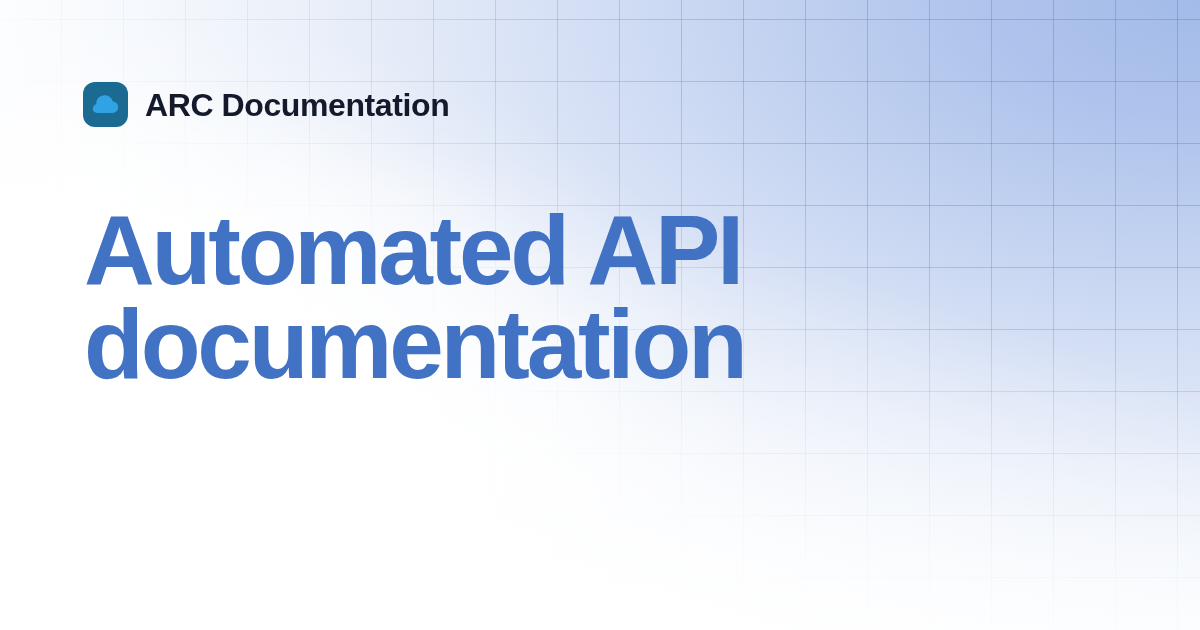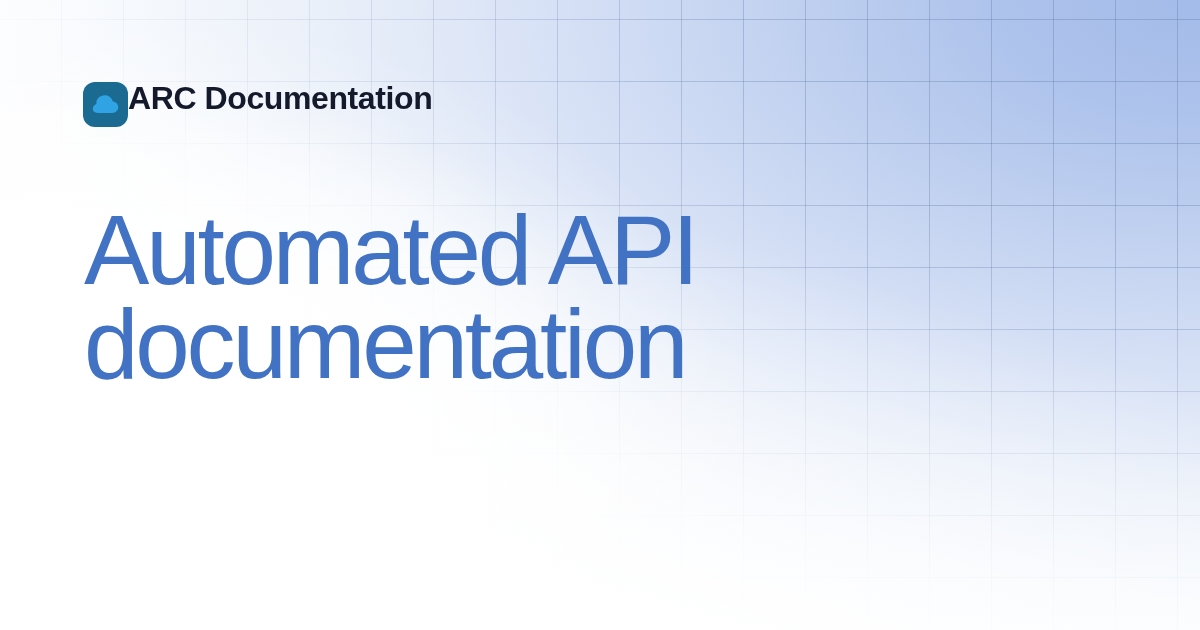--- a/index.html
+++ b/index.html
@@ -114,20 +114,22 @@
     inset: 0;
     z-index: 5;
   }
 
   
   .brand {
     position: absolute;
     left: 83px;
     top: 82px;
     display: flex;
+    align-items: center;
+    gap: 17px;
   }
 
   .brand-logo {
     width: 45px;
     height: 45px;
     border-radius: 12px;
     background: #1b6a92;
     display: flex;
     align-items: center;
     justify-content: center;
@@ -145,21 +147,21 @@
     line-height: 1;
   }
 
   
   .headline {
     position: absolute;
     left: 84px;
     top: 203px;
     width: 760px;
     font-size: 98px;
-    font-weight: 400;
+    font-weight: 700;
     line-height: 0.96;
     letter-spacing: -3.2px;
     color: #4272c4;
   }
 
   
   .description {
     position: absolute;
     left: 84px;
     top: 427px;

